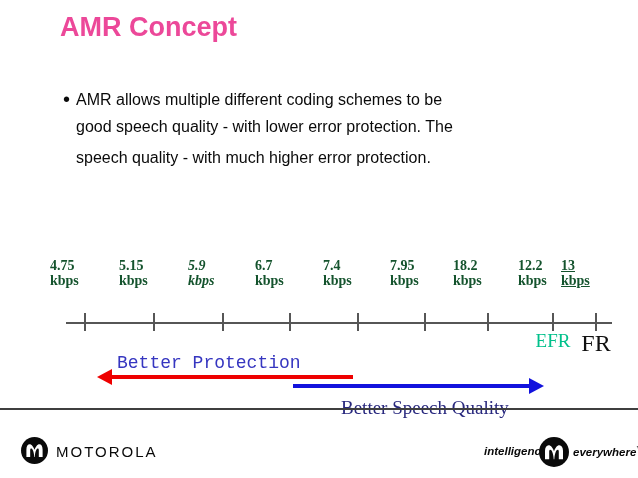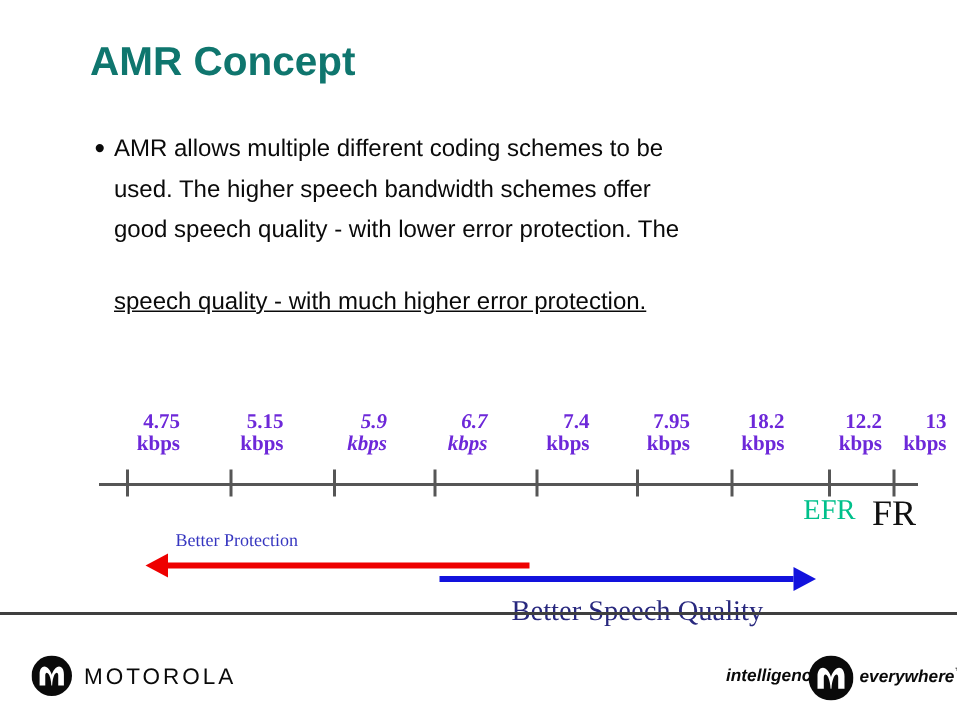--- a/index.html
+++ b/index.html
@@ -1,46 +1,46 @@
 <!DOCTYPE html>
 <html style="--axis: #565656; --efr: #00C08B; --red_arrow: #ee0000; --blue_arrow: #1212dd; --protection_label: #3636c0; --quality_label: #28287e; --footer_line: #3f3f3f;"><head>
 <meta charset="utf-8">
 <style>
   html,body{margin:0;padding:0;background:#ffffff;}
   .slide{
     position:relative;width:638px;height:478px;background:#ffffff;overflow:hidden;
     font-family:"Liberation Sans",sans-serif;color:#000;
   }
   .title{
-    position:absolute;left:60px;top:26px;margin:0;
-    font-size:27px;font-weight:bold;letter-spacing:0px;color:#0f766e;
+    position:absolute;left:60px;top:12px;margin:0;
+    font-size:27px;font-weight:bold;letter-spacing:0px;color:#ec4899;
   }
   .bullet-marker{
     position:absolute;left:63px;top:86px;font-size:20px;line-height:27px;color:#0a0a0a;
   }
   .body-text{
     position:absolute;left:76px;top:86px;width:505px;
     font-size:16px;line-height:27px;color:#0a0a0a;
   }
   .body-text .line{display:block;}
-  .body-text .line:last-child{margin-top:21px;text-decoration:underline;}
+  .body-text .line:last-child{margin-top:4px;}
 
   
   .axis-line{
     position:absolute;left:66px;top:322px;width:546px;height:2px;
     background:var(--axis,#565656);
   }
   .tick{
     position:absolute;top:313px;width:2px;height:18px;
     background:var(--axis,#565656);
   }
   .tick-label{
-    position:absolute;top:274px;width:70px;text-align:right;
+    position:absolute;top:258px;width:70px;text-align:left;
     font-family:"Liberation Serif",serif;font-weight:bold;
-    font-size:14px;line-height:15px;color:#6d28d9;
+    font-size:14px;line-height:15px;color:#14532d;
   }
   .efr-label{
     position:absolute;left:521px;top:330px;width:64px;text-align:center;
     font-family:"Liberation Serif",serif;font-size:19px;color:var(--efr,#00C08B);
   }
   .fr-label{
     position:absolute;left:574px;top:330px;width:44px;text-align:center;
     font-family:Liberation Serif, serif;font-size:24px;color:#111;
   }
 
@@ -58,21 +58,21 @@
     position:absolute;left:293px;top:384px;width:236px;height:4px;
     background:var(--blue_arrow,#1212dd);
   }
   .blue-arrow-head{
     position:absolute;left:529px;top:378px;width:0;height:0;
     border-top:8px solid transparent;border-bottom:8px solid transparent;
     border-left:15px solid var(--blue_arrow,#1212dd);
   }
   .protection-label{
     position:absolute;left:117px;top:353px;
-    font-family:Liberation Serif, serif;font-size:12px;
+    font-family:Liberation Mono, monospace;font-size:18px;
     color:var(--protection_label,#3636c0);
     text-align:right;
   }
   .quality-label{
     position:absolute;left:341px;top:397px;
     font-family:"Liberation Serif",serif;font-size:19px;
     color:var(--quality_label,#28287e);
   }
 
   
@@ -99,21 +99,20 @@
 </head>
 <body>
 
 <div class="slide">
 
   <h1 class="title">AMR Concept</h1>
 
   <span class="bullet-marker">•</span>
   <div class="body-text" id="body-lines">
       <span class="line">AMR allows multiple different coding schemes to be</span>
-      <span class="line">used. The higher speech bandwidth schemes offer</span>
       <span class="line">good speech quality - with lower error protection. The</span>
       <span class="line">speech quality - with much higher error protection.</span>
     </div>
 
   <div>
     <div class="axis-line"></div>
     <div id="ticks">
         <div class="tick" style="left: 84px;"></div>
         <div class="tick-label" style="left: 50px;">
           <div>4.75</div>
@@ -123,21 +122,21 @@
         <div class="tick-label" style="left: 119px;">
           <div>5.15</div>
           <div>kbps</div>
         </div>
         <div class="tick" style="left: 222px;"></div>
         <div class="tick-label" style="left: 188px; font-style: italic;">
           <div>5.9</div>
           <div>kbps</div>
         </div>
         <div class="tick" style="left: 289px;"></div>
-        <div class="tick-label" style="left: 255px; font-style: italic;">
+        <div class="tick-label" style="left: 255px;">
           <div>6.7</div>
           <div>kbps</div>
         </div>
         <div class="tick" style="left: 357px;"></div>
         <div class="tick-label" style="left: 323px;">
           <div>7.4</div>
           <div>kbps</div>
         </div>
         <div class="tick" style="left: 424px;"></div>
         <div class="tick-label" style="left: 390px;">
@@ -148,21 +147,21 @@
         <div class="tick-label" style="left: 453px;">
           <div>18.2</div>
           <div>kbps</div>
         </div>
         <div class="tick" style="left: 552px;"></div>
         <div class="tick-label" style="left: 518px;">
           <div>12.2</div>
           <div>kbps</div>
         </div>
         <div class="tick" style="left: 595px;"></div>
-        <div class="tick-label" style="left: 561px;">
+        <div class="tick-label" style="left: 561px; text-decoration: underline;">
           <div>13</div>
           <div>kbps</div>
         </div>
       </div>
     <div class="efr-label">EFR</div>
     <div class="fr-label">FR</div>
   </div>
 
   <div class="red-arrow-shaft"></div>
   <div class="red-arrow-head"></div>

